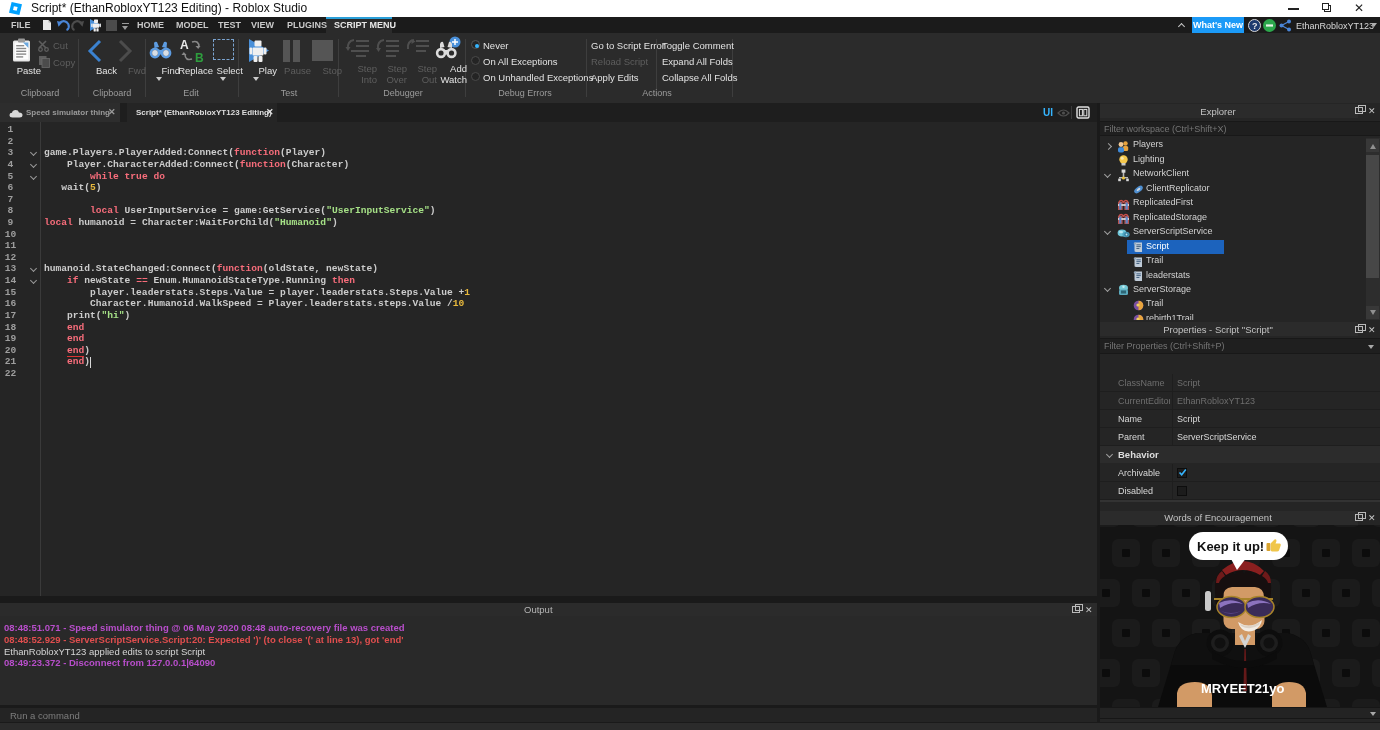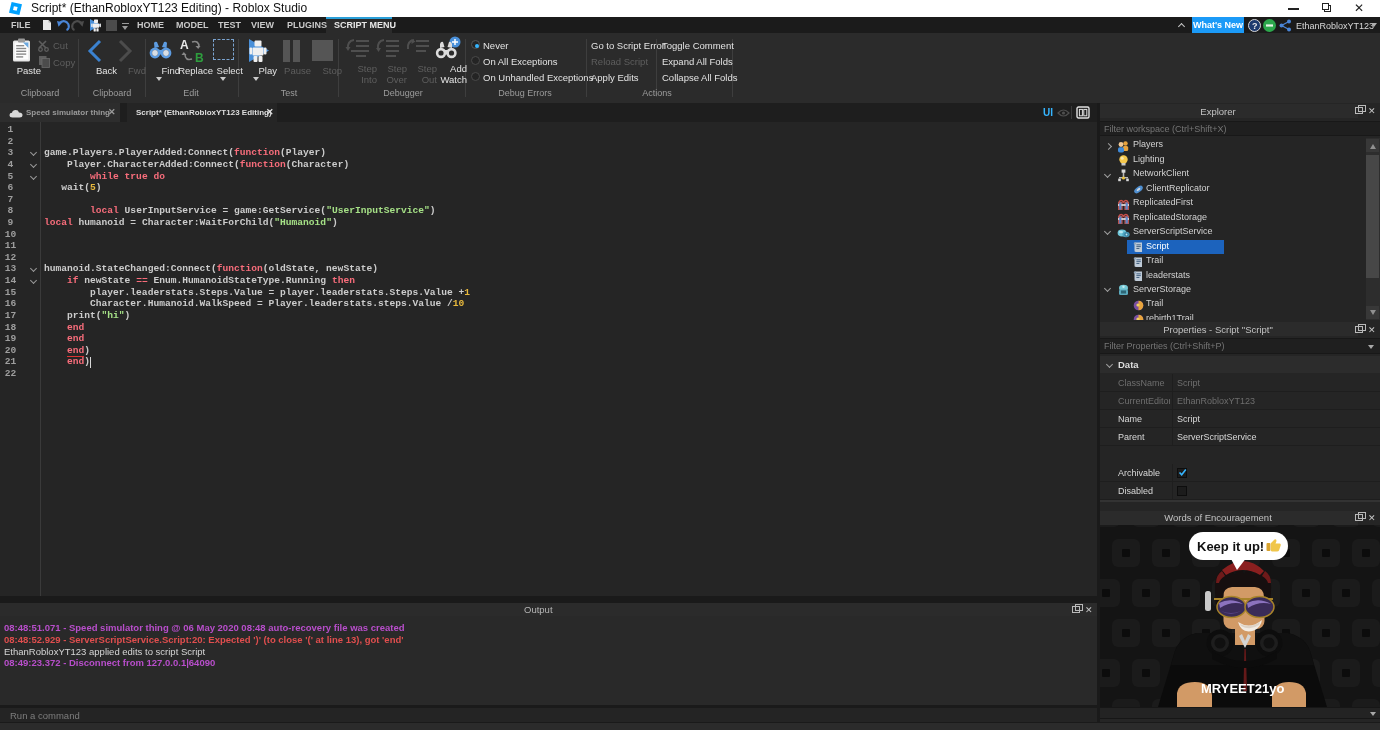--- a/index.html
+++ b/index.html
@@ -509,39 +509,39 @@
   <div class="abs" style="left:1366px;top:306px;width:13px;height:13px;background:#383838;"></div>
   <div class="abs sarrow" style="left:1370px;top:310px;"></div>
 
   <div class="panelhead" style="top:322px;line-height:16px;">Properties - Script "Script"</div>
   <div class="ficon" style="left:1355px;top:326px;"></div>
   <div class="xicon" style="left:1368px;top:325px;">✕</div>
   <div class="filterbox" style="top:338px;height:16px;">
       <span style="position:absolute;left:4px;top:2px;">Filter Properties (Ctrl+Shift+P)</span>
       <span class="dchev" style="left:268px;top:6px;"></span>
     </div>
-  <div class="prophead" style="top:356px;">
-      <span class="tchev" style="position:absolute;left:7px;top:6px;"></span>
-      <span style="position:absolute;left:18px;top:3px;">Data</span>
-    </div>
   <div class="proprow" style="top:374px;">
       <span class="pl grey">ClassName</span>
       <span class="pv grey">Script</span>
     </div>
   <div class="proprow" style="top:392px;">
       <span class="pl grey">CurrentEditor</span>
       <span class="pv grey">EthanRobloxYT123</span>
     </div>
   <div class="proprow" style="top:410px;">
       <span class="pl">Name</span>
       <span class="pv">Script</span>
     </div>
   <div class="proprow" style="top:428px;">
       <span class="pl">Parent</span>
       <span class="pv">ServerScriptService</span>
+    </div>
+  <div class="prophead" style="top:446px;">
+      <span class="tchev" style="position:absolute;left:7px;top:6px;"></span>
+      <span style="position:absolute;left:18px;top:3px;">Behavior</span>
     </div>
   <div class="proprow" style="top:482px;">
       <span class="pl">Disabled</span>
       <span class="cbox"></span>
     </div>
   <div class="proprow" style="top:464px;">
       <span class="pl">Archivable</span>
       <span class="cbox">
         <svg width="9" height="9" viewBox="0 0 9 9">
           <path d="M1.5 4.5 L3.7 6.8 L7.8 1.5" stroke="#35b5ff" stroke-width="1.6" fill="none"></path>

